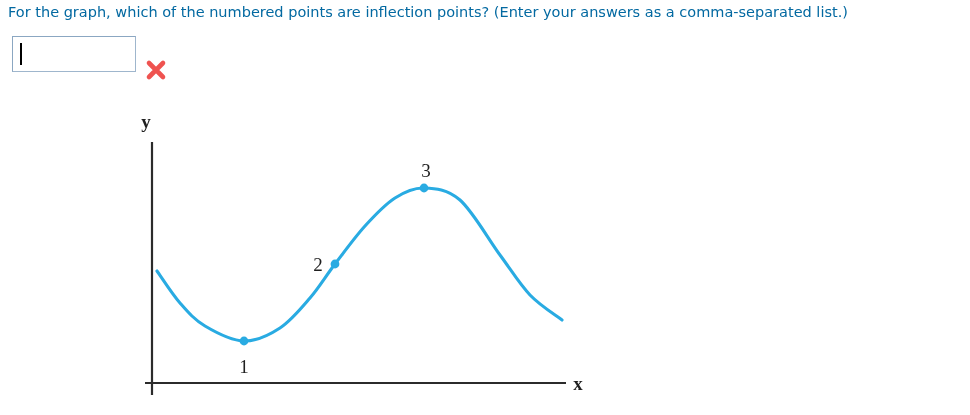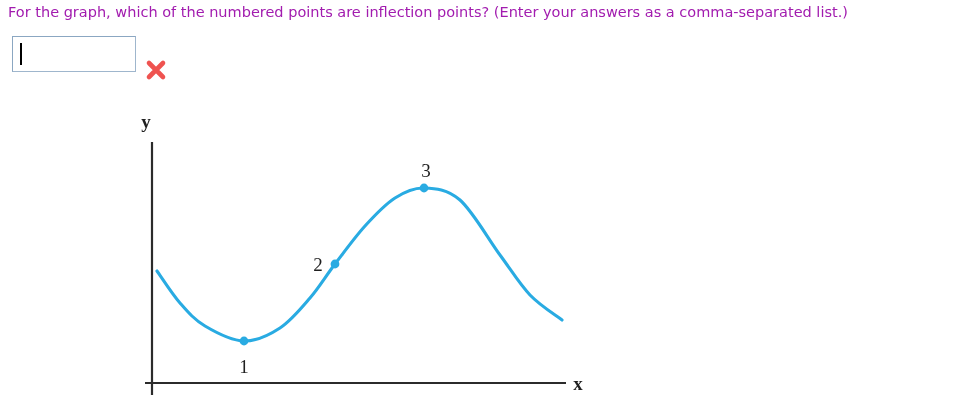--- a/index.html
+++ b/index.html
@@ -17,21 +17,21 @@
   }
 
   
   #question-text {
     position: absolute;
     left: 8px;
     top: 3px;
     font-size: 14.5px;
     line-height: 19px;
     white-space: nowrap;
-    color: #a21caf;
+    color: #0369a1;
     font-family: "DejaVu Sans", "Liberation Sans", sans-serif;
   }
 
   
   #answer-row {
     position: absolute;
     left: 12px;
     top: 36px;
     display: flex;
     align-items: flex-start;

